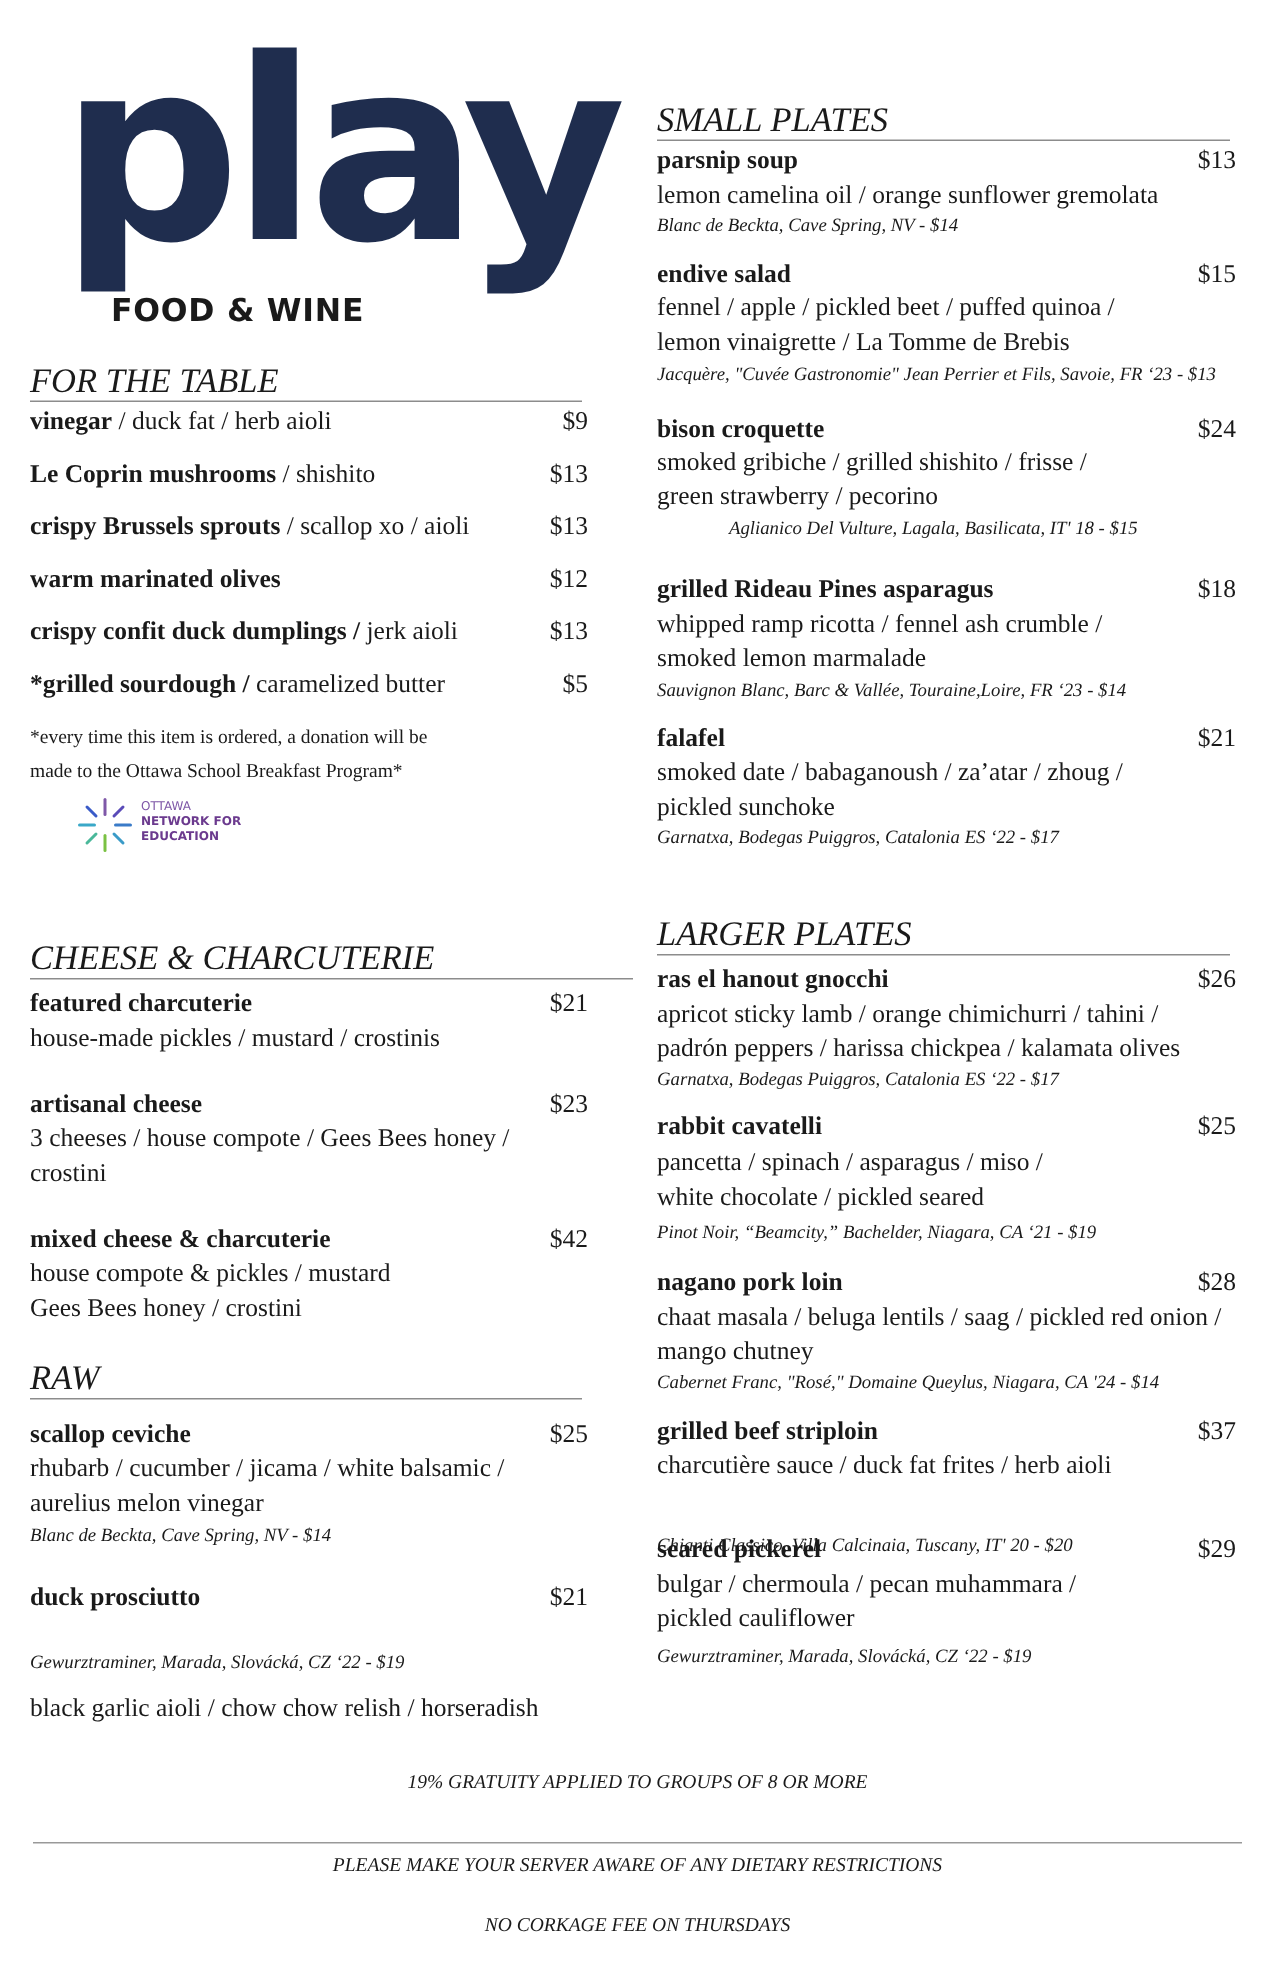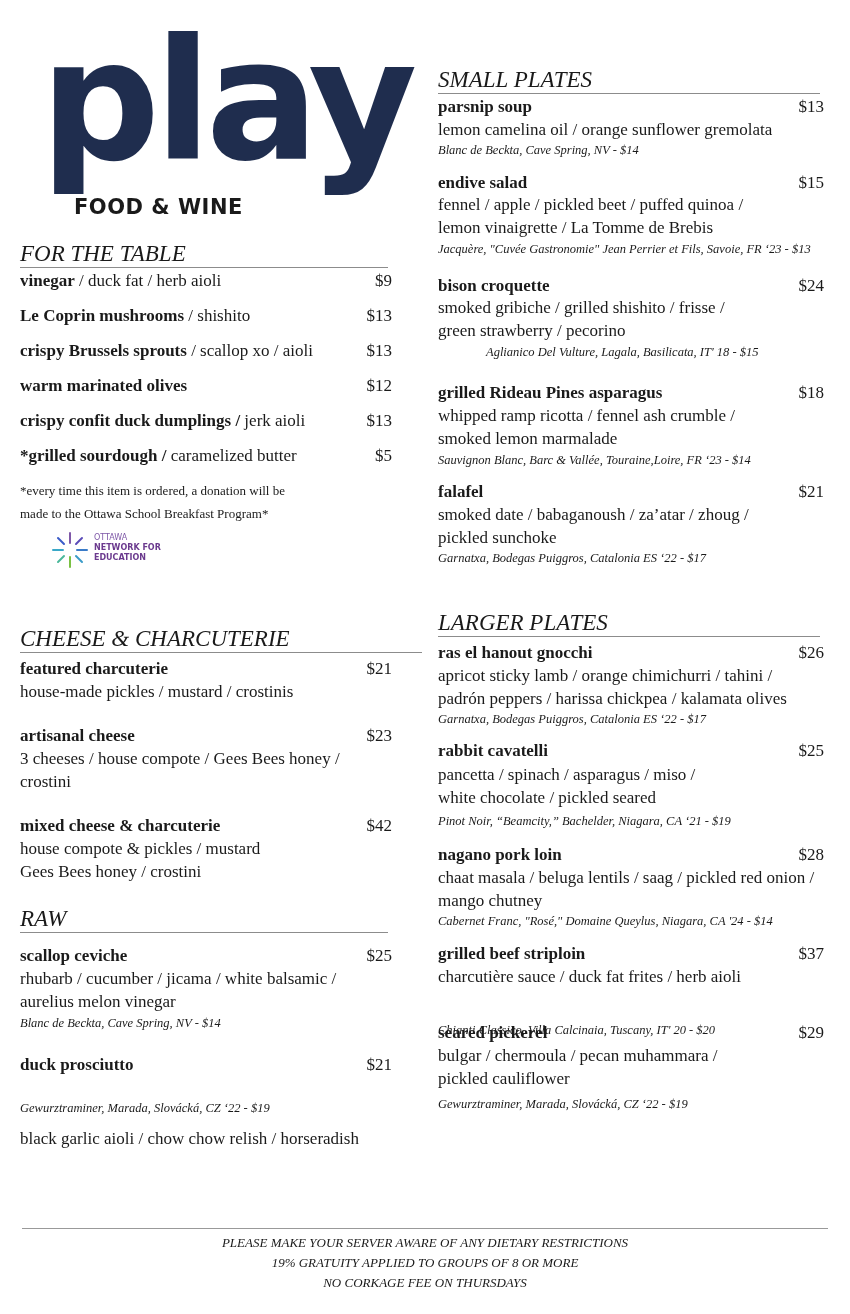--- a/index.html
+++ b/index.html
@@ -167,14 +167,14 @@
 <div class="wine" style="left:438px; top:992px;margin-top:30px;">Chianti Classico, Villa Calcinaia, Tuscany, IT' 20 - $20</div>
 
 <div class="row name" style="left:438px; top:1021px;">seared pickerel</div>
 <div class="price" style="left:752px; width:72px; top:1021px;">$29</div>
 <div class="desc" style="left:438px; top:1044px;">bulgar / chermoula / pecan muhammara /</div>
 <div class="desc" style="left:438px; top:1067px;">pickled cauliflower</div>
 <div class="wine" style="left:438px; top:1096px;">Gewurztraminer, Marada, Slovácká, CZ ‘22 - $19</div>
 
 <div class="footer-rule"></div>
 <div class="footer" style="top:1233px;">PLEASE MAKE YOUR SERVER AWARE OF ANY DIETARY RESTRICTIONS</div>
-<div class="footer" style="top:1253px;">19% GRATUITY APPLIED TO GROUPS OF 8 OR MORE</div>
+<div class="footer" style="top:1178px;">19% GRATUITY APPLIED TO GROUPS OF 8 OR MORE</div>
 <div class="footer" style="top:1273px;">NO CORKAGE FEE ON THURSDAYS</div>
 
 </body></html>

